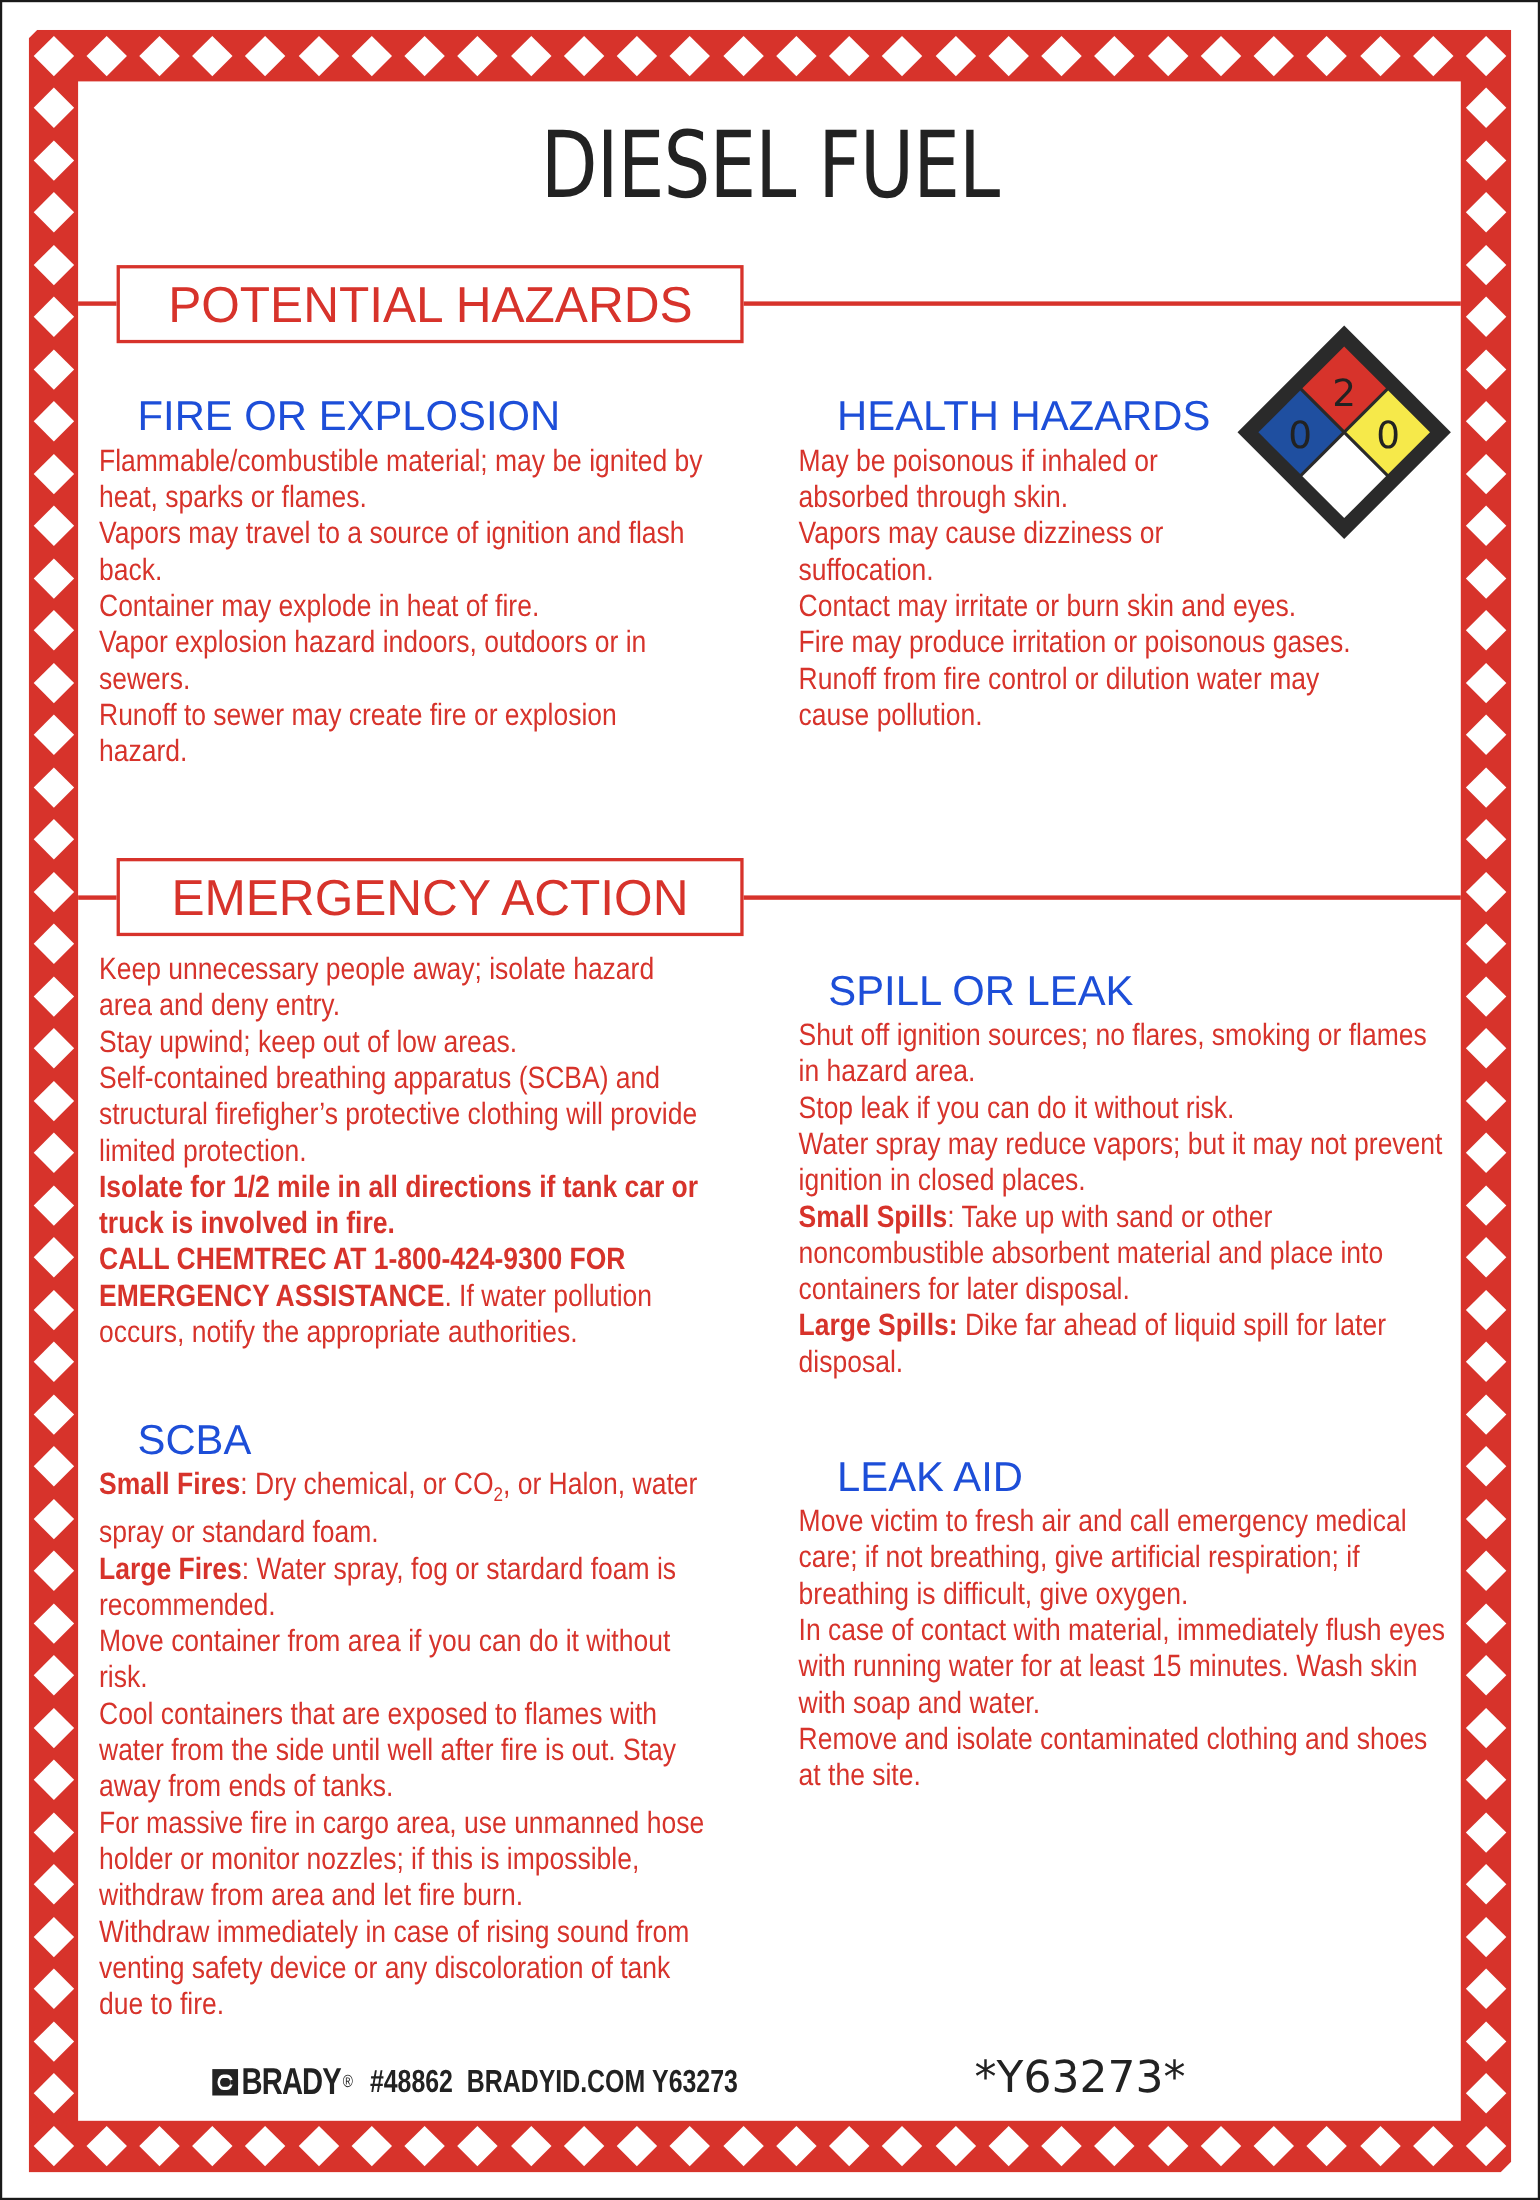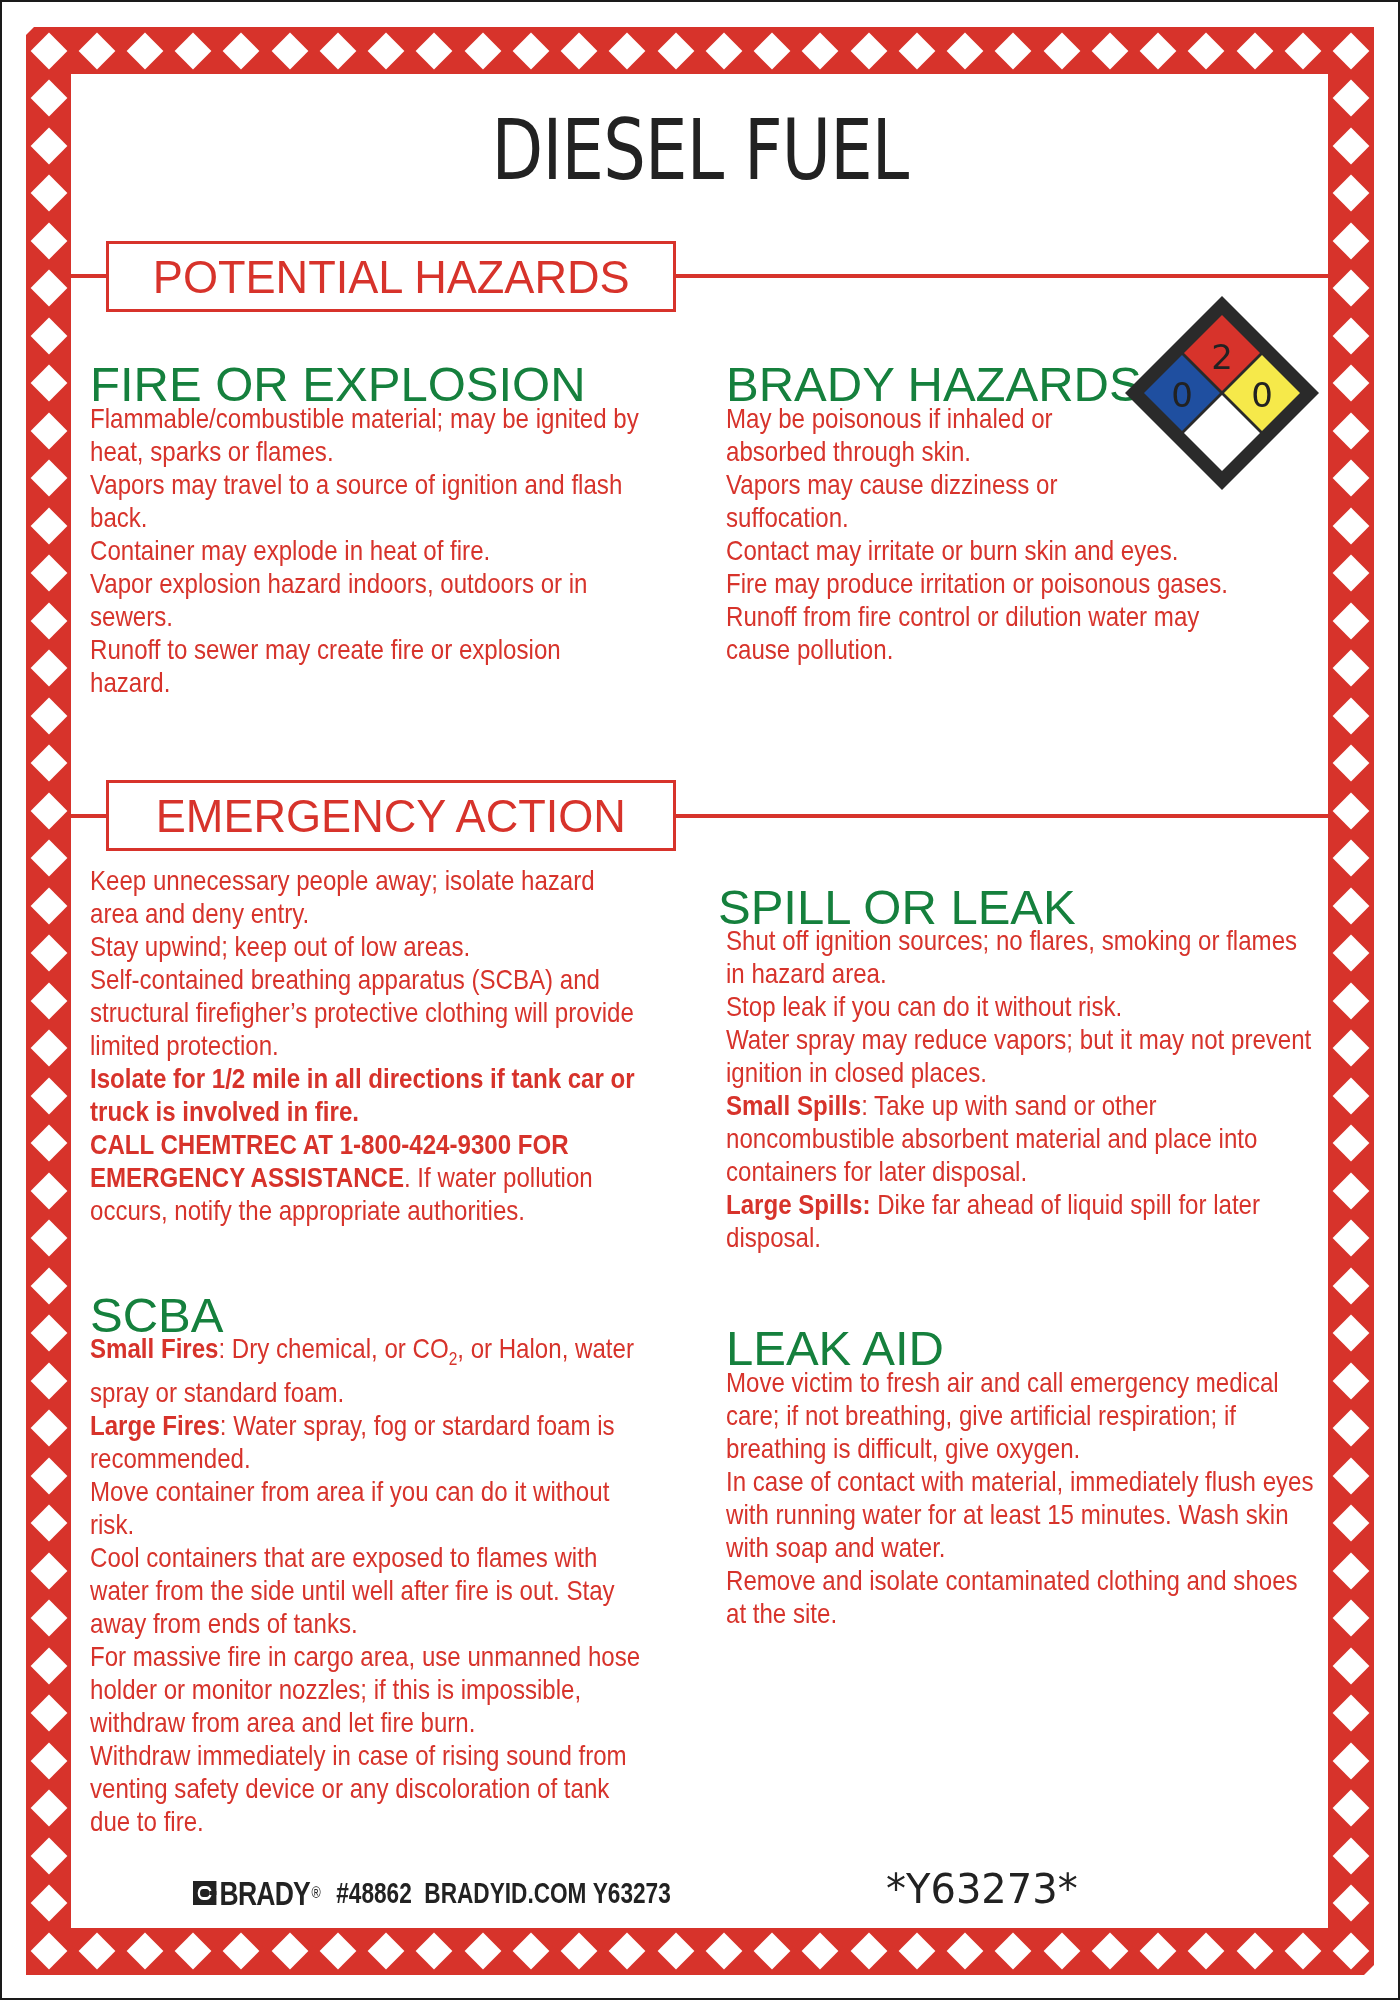--- a/index.html
+++ b/index.html
@@ -34,21 +34,21 @@
   .hline { position: absolute; height: 4px; background: #d7332b; }
   .section-box {
     position: absolute; border: 3px solid #d7332b; background: #fff;
     box-sizing: border-box; display: flex; align-items: center; justify-content: center;
   }
   .section-box span {
     font-size: 46px; color: #d7332b; letter-spacing: 0px; white-space: nowrap;
     display: inline-block; transform: scaleX(0.98);
   }
   .heading {
-    position: absolute; font-size: 49px; color: #15803d; line-height: 1; white-space: nowrap;
+    position: absolute; font-size: 38px; color: #1d4ed8; line-height: 1; white-space: nowrap; margin-left: 35px;
   }
   .body {
     position: absolute; color: #d7332b; font-size: 28px; line-height: 33px;
     transform: scaleX(0.86); transform-origin: 0 0;
   }
   .body p { margin: 0; }
   .body b { font-weight: bold; }
   .nfpa { position: absolute; left: 1122px; top: 293px; width: 200px; height: 200px; }
   .footer-left {
     position: absolute; left: 193px; top: 1873px; height: 40px; display: flex; align-items: center;
@@ -225,21 +225,21 @@
 
 <div class="heading" style="left:90px; top:360px;">FIRE OR EXPLOSION</div>
 <div class="body" style="left:90px; top:402px; width:640px;">
   <p>Flammable/combustible material; may be ignited by heat, sparks or flames.</p>
   <p>Vapors may travel to a source of ignition and flash back.</p>
   <p>Container may explode in heat of fire.</p>
   <p>Vapor explosion hazard indoors, outdoors or in sewers.</p>
   <p>Runoff to sewer may create fire or explosion hazard.</p>
 </div>
 
-<div class="heading" style="left:726px; top:360px;">BRADY HAZARDS</div>
+<div class="heading" style="left:726px; top:360px;">HEALTH HAZARDS</div>
 <div class="body" style="left:726px; top:402px; width:700px;">
   <p style="width:430px">May be poisonous if inhaled or absorbed through skin.</p>
   <p style="width:430px">Vapors may cause dizziness or suffocation.</p>
   <p>Contact may irritate or burn skin and eyes.</p>
   <p>Fire may produce irritation or poisonous gases.</p>
   <p style="width:560px">Runoff from fire control or dilution water may cause pollution.</p>
 </div>
 
 <svg class="nfpa" viewBox="0 0 200 200">
   <polygon points="100,3 197,100 100,197 3,100" fill="#2a2a2a"></polygon>

